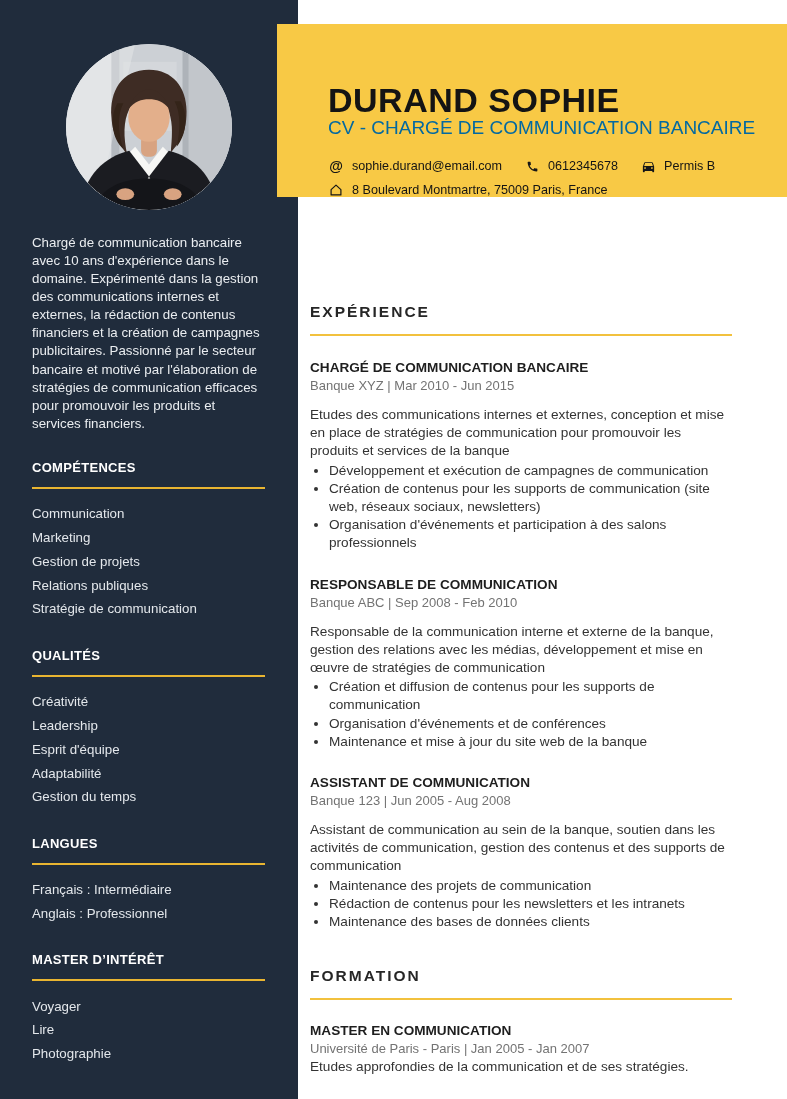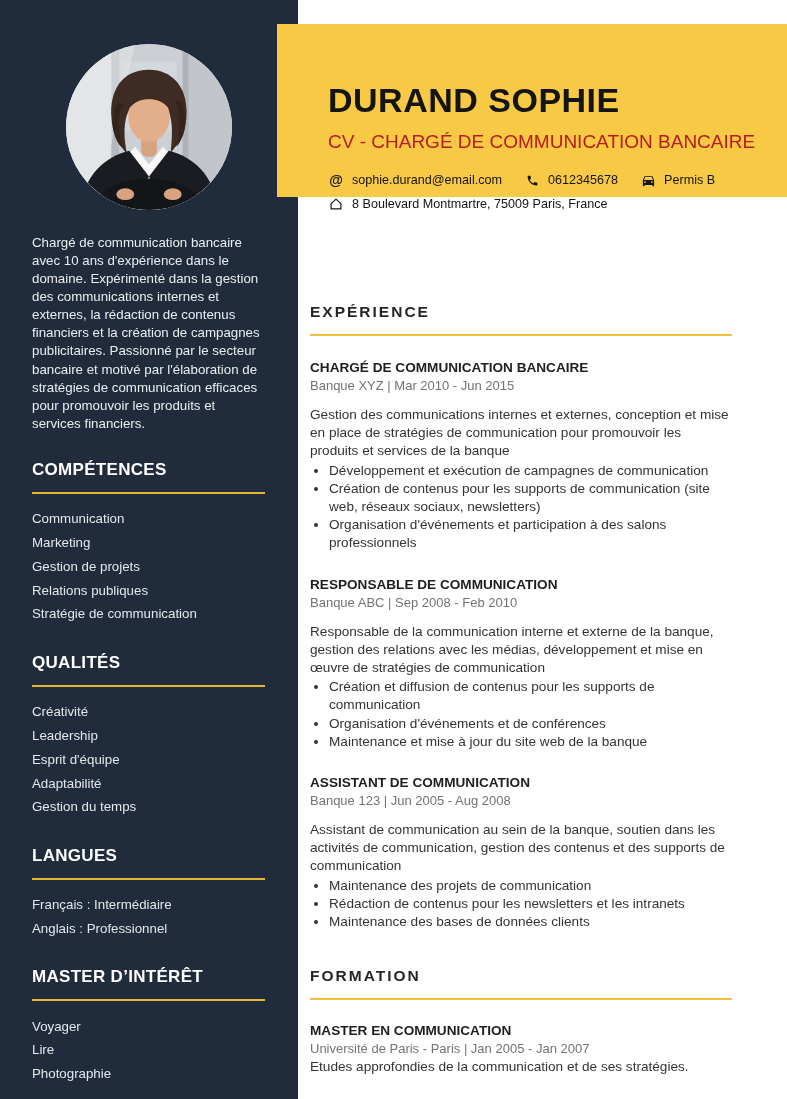--- a/index.html
+++ b/index.html
@@ -13,30 +13,30 @@
   body{font-family:"Liberation Sans", sans-serif;}
   .page{position:relative;width:787px;height:1099px;background:#ffffff;overflow:hidden}
 
   
   .sidebar{position:absolute;left:0;top:0;bottom:0;width:298px;background:var(--sidebar);
            padding:44px 33px 20px 32px;color:#e9ecef}
   .avatar{display:block;width:166px;height:166px;border-radius:50%;margin:0 auto 24px;overflow:hidden;background:#cfd3d8}
   .avatar svg{display:block;width:100%;height:100%}
   .profile{font-size:13.3px;line-height:1.36;color:#eaedf0}
   .side-section{margin-top:27px}
-  .side-title{font-size:17px;font-weight:700;color:#ffffff;letter-spacing:.3px}
+  .side-title{font-size:13px;font-weight:700;color:#ffffff;letter-spacing:.3px}
   .side-rule{height:2px;background:var(--gold);margin:12px 0 13px}
   .side-list{list-style:none}
   .side-item{font-size:13.3px;color:#e3e7eb;padding:4.4px 0}
 
   
   .banner{position:absolute;left:277px;top:24px;right:0;height:173px;background:var(--accent);
           padding:59px 28px 0 51px;color:#161616}
   .name{font-size:34px;font-weight:800;letter-spacing:.5px;color:#141414;line-height:1}
-  .subtitle{margin-top:14px;font-size:19px;font-weight:500;color:#b91c1c}
+  .subtitle{font-size:19px;font-weight:500;color:#0369a1}
   .contact{margin-top:19px;font-size:12.6px;color:#141414}
   .contact-row{display:flex;align-items:center;margin-bottom:8px}
   .contact-group{display:flex;align-items:center;gap:8px;margin-right:22px}
   .ci{display:inline-flex;width:16px;height:16px;align-items:center;justify-content:center;flex:none}
   .ci svg{display:block}
   .at-glyph{font-size:14px;font-weight:600;line-height:1}
 
   
   .content{position:absolute;left:310px;top:303px;width:422px;color:#333}
   .sec-title{font-size:15.5px;font-weight:700;letter-spacing:2px;color:#262626}
@@ -202,21 +202,21 @@
 
     <section>
       <h2 class="sec-title">EXPÉRIENCE</h2>
       <div class="main-rule"></div>
 
       <div>
 
           <article class="job">
             <h3 class="job-title">CHARGÉ DE COMMUNICATION BANCAIRE</h3>
             <div class="meta">Banque XYZ | Mar 2010 - Jun 2015</div>
-            <p class="desc">Gestion des communications internes et externes, conception et mise en place de stratégies de communication pour promouvoir les produits et services de la banque</p>
+            <p class="desc">Etudes des communications internes et externes, conception et mise en place de stratégies de communication pour promouvoir les produits et services de la banque</p>
             <ul class="bullets">
 
                 <li>Développement et exécution de campagnes de communication</li>
 
                 <li>Création de contenus pour les supports de communication (site web, réseaux sociaux, newsletters)</li>
 
                 <li>Organisation d'événements et participation à des salons professionnels</li>
               </ul>
           </article>
 

